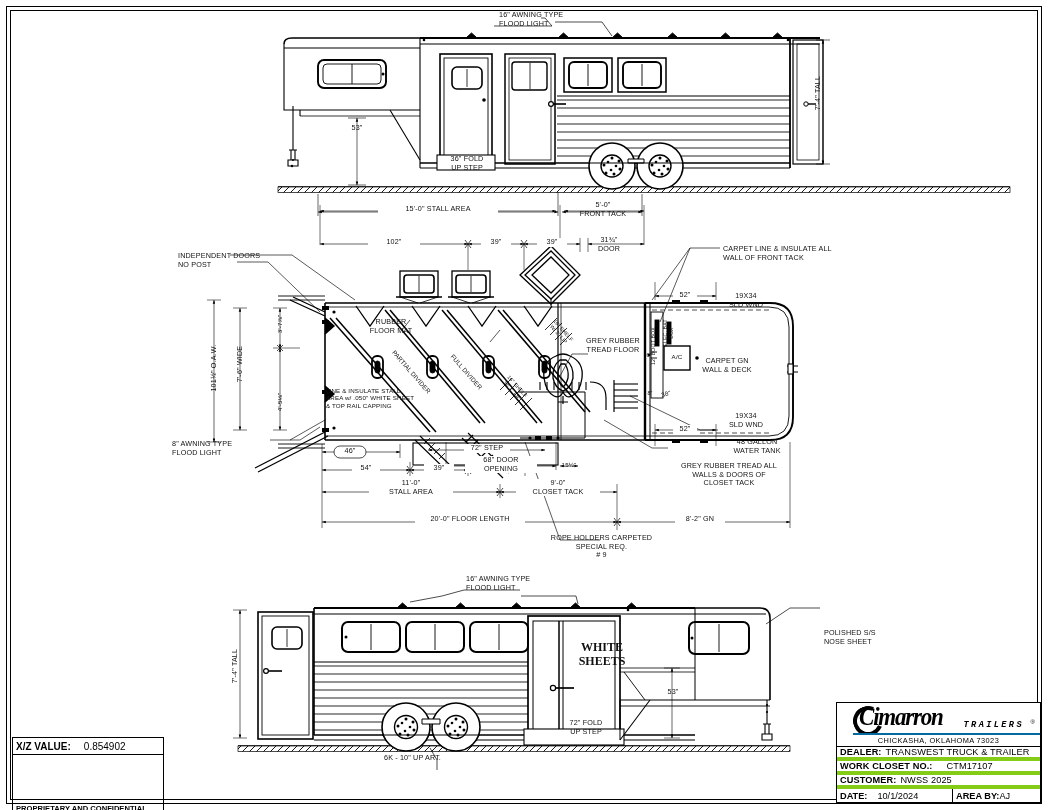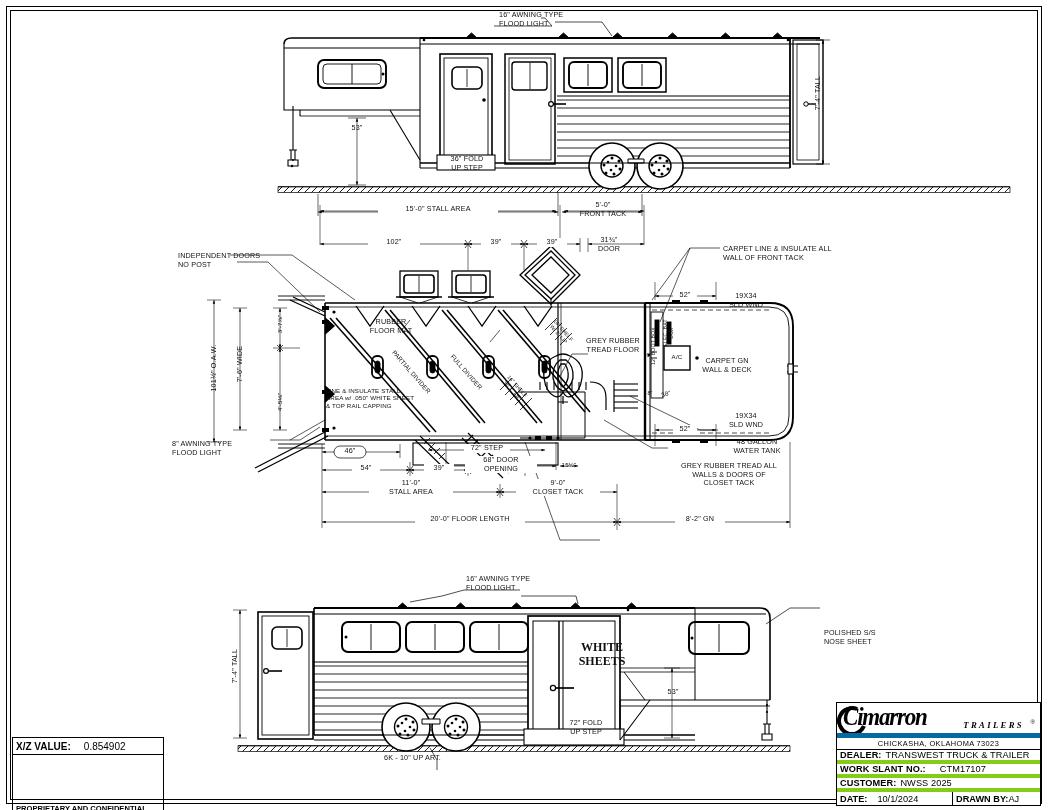--- a/index.html
+++ b/index.html
@@ -82,34 +82,35 @@
   }
 
   
   #titleblock{
     position:absolute;left:836px;top:702px;width:205px;
     border:1.2px solid #000;border-bottom:none;
     box-sizing:border-box;background:#fff;
   }
   #logo-cell{
     height:30px;position:relative;overflow:hidden;
-    border-bottom:5px solid #0369a1;
+    border-bottom:2px solid #0369a1;
+    margin-left:16px;
   }
   #logo-wordmark{
     position:absolute;left:6px;top:0px;
     font-family:"Liberation Serif", serif;
     font-style:italic;font-weight:bold;
     font-size:23px;letter-spacing:-1.2px;
     color:#000;
     transform:scaleY(1.08);
     transform-origin:left top;
   }
   #logo-sub{
     position:absolute;right:16px;top:17px;
-    font-family:Liberation Serif, serif;
+    font-family:Liberation Mono, monospace;
     font-weight:bold;font-style:italic;
     font-size:8.6px;letter-spacing:2.4px;
     color:#000;
   }
   #logo-reg{
     position:absolute;right:5px;top:16px;font-size:6px;
   }
   #logo-swoosh{
     position:absolute;left:0px;top:3px;
     width:22px;height:22px;
@@ -674,20 +675,21 @@
   <div class="lbl" style="left:482px;top:464px;width:30px;background:#fff;">39"</div>
 
   <div class="lbl" style="left:369px;top:479px;width:84px;background:#fff;">11'-0"<br>STALL AREA</div>
   <div class="lbl" style="left:516px;top:479px;width:84px;background:#fff;">9'-0"<br>CLOSET TACK</div>
   <div class="lbl" style="left:465px;top:456px;width:72px;background:#fff;">68" DOOR<br>OPENING</div>
   <div class="lbl sm" style="left:556px;top:461px;width:26px;">15½"</div>
   <div class="lbl" style="left:464px;top:444px;width:46px;background:#fff;">72" STEP</div>
 
   <div class="lbl" style="left:415px;top:515px;width:110px;background:#fff;">20'-0" FLOOR LENGTH</div>
   <div class="lbl" style="left:675px;top:515px;width:50px;background:#fff;">8'-2" GN</div>
+  <div class="lbl" style="left:534px;top:534px;width:135px;">ROPE HOLDERS CARPETED<br>SPECIAL REQ.<br># 9</div>
 
   <div class="lbl" style="left:366px;top:368px;width:90px;transform:rotate(49deg);transform-origin:center;font-size:6.3px;">PARTIAL DIVIDER</div>
   <div class="lbl" style="left:421px;top:368px;width:90px;transform:rotate(49deg);transform-origin:center;font-size:6.3px;">FULL DIVIDER</div>
   <div class="lbl xs" style="left:484px;top:382px;width:62px;transform:rotate(49deg);transform-origin:center;">16" SHELF<br>W/ 2" LIP</div>
   <div class="lbl xs" style="left:530px;top:326px;width:62px;transform:rotate(49deg);transform-origin:center;">16" SHELF<br>W/ 2" LIP</div>
 
   <div class="lbl" style="left:578px;top:330px;width:70px;margin-top:7px;">GREY RUBBER<br>TREAD FLOOR</div>
   <div class="lbl vert xs" style="left:650px;top:376px;width:60px;">12" BOOT BOX</div>
   <div class="lbl vert xs" style="left:662px;top:350px;width:34px;">ELEC. BAT<br>BOX</div>
   <div class="lbl sm" style="left:666px;top:353px;width:22px;">A/C</div>
@@ -728,32 +730,32 @@
       <div id="logo-wordmark">Cimarron</div>
       <div id="logo-sub">TRAILERS</div>
       <div id="logo-reg">®</div>
     </div>
     <div id="city-cell">CHICKASHA, OKLAHOMA 73023</div>
     <div class="tb-row">
       <span class="k">DEALER:</span>
       <span class="v">TRANSWEST TRUCK &amp; TRAILER</span>
     </div>
     <div class="tb-row">
-      <span class="k">WORK SLANT NO.:</span>
+      <span class="k">WORK CLOSET NO.:</span>
       <span class="v" style="margin-left:14px;">CTM17107</span>
     </div>
     <div class="tb-row">
       <span class="k">CUSTOMER:</span>
       <span class="v">NWSS 2025</span>
     </div>
     <div id="dateline">
       <div class="seg" style="width:112px;">
         <span class="k" style="font-weight:bold;">DATE:</span>
         <span class="v" style="margin-left:10px;">10/1/2024</span>
       </div>
       <div class="seg seg2" style="flex:1;">
-        <span class="k" style="font-weight:bold;">DRAWN BY:</span>
+        <span class="k" style="font-weight:bold;">AREA BY:</span>
         <span class="v">AJ</span>
       </div>
     </div>
   </div>
 
 </div>
 
 </body></html>

